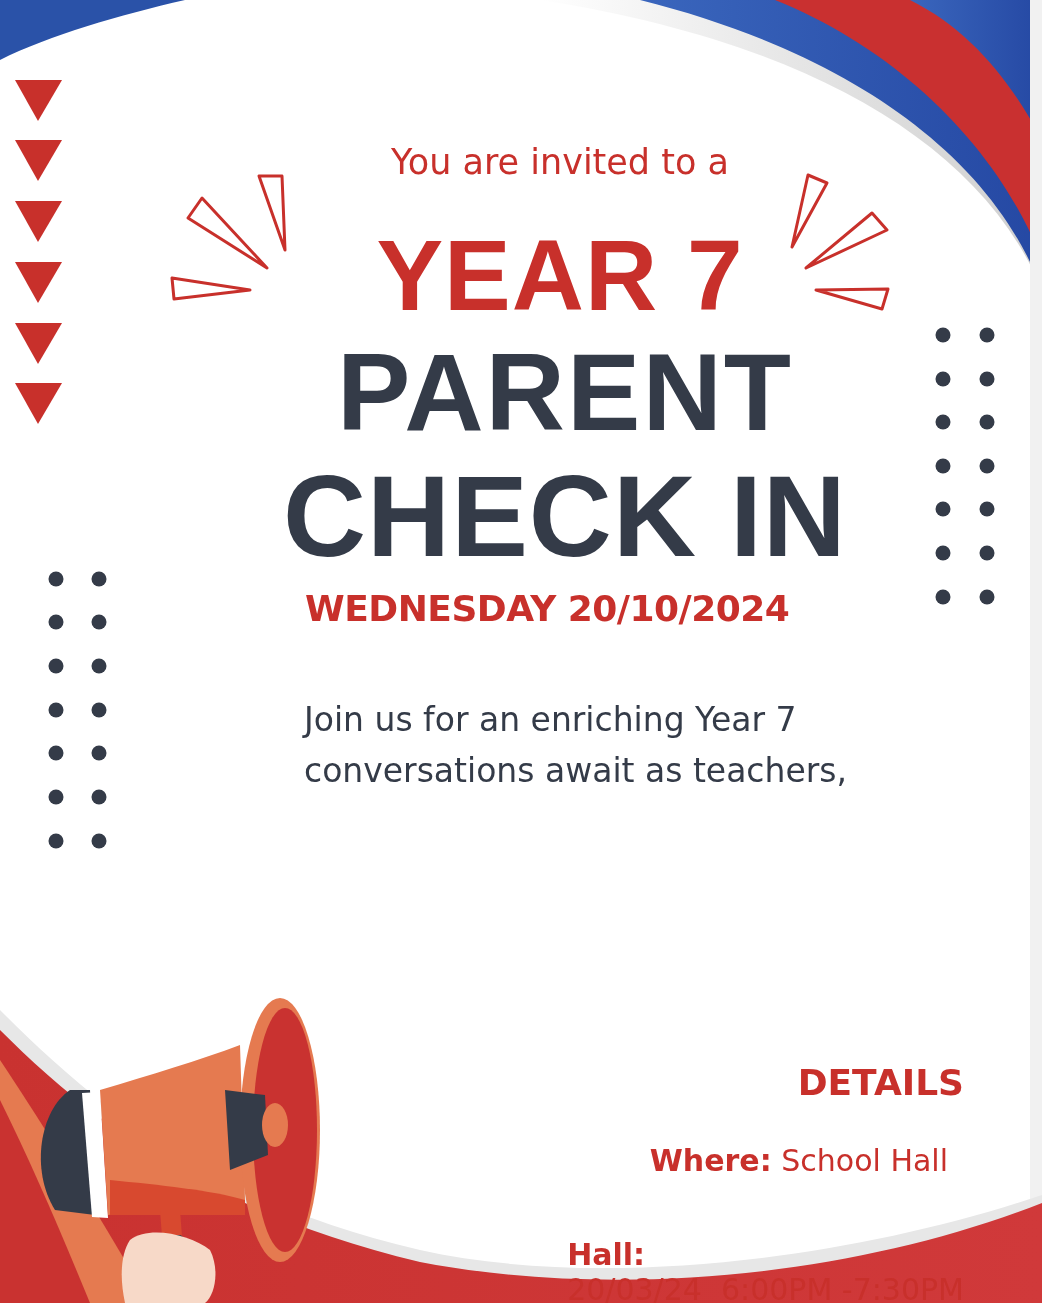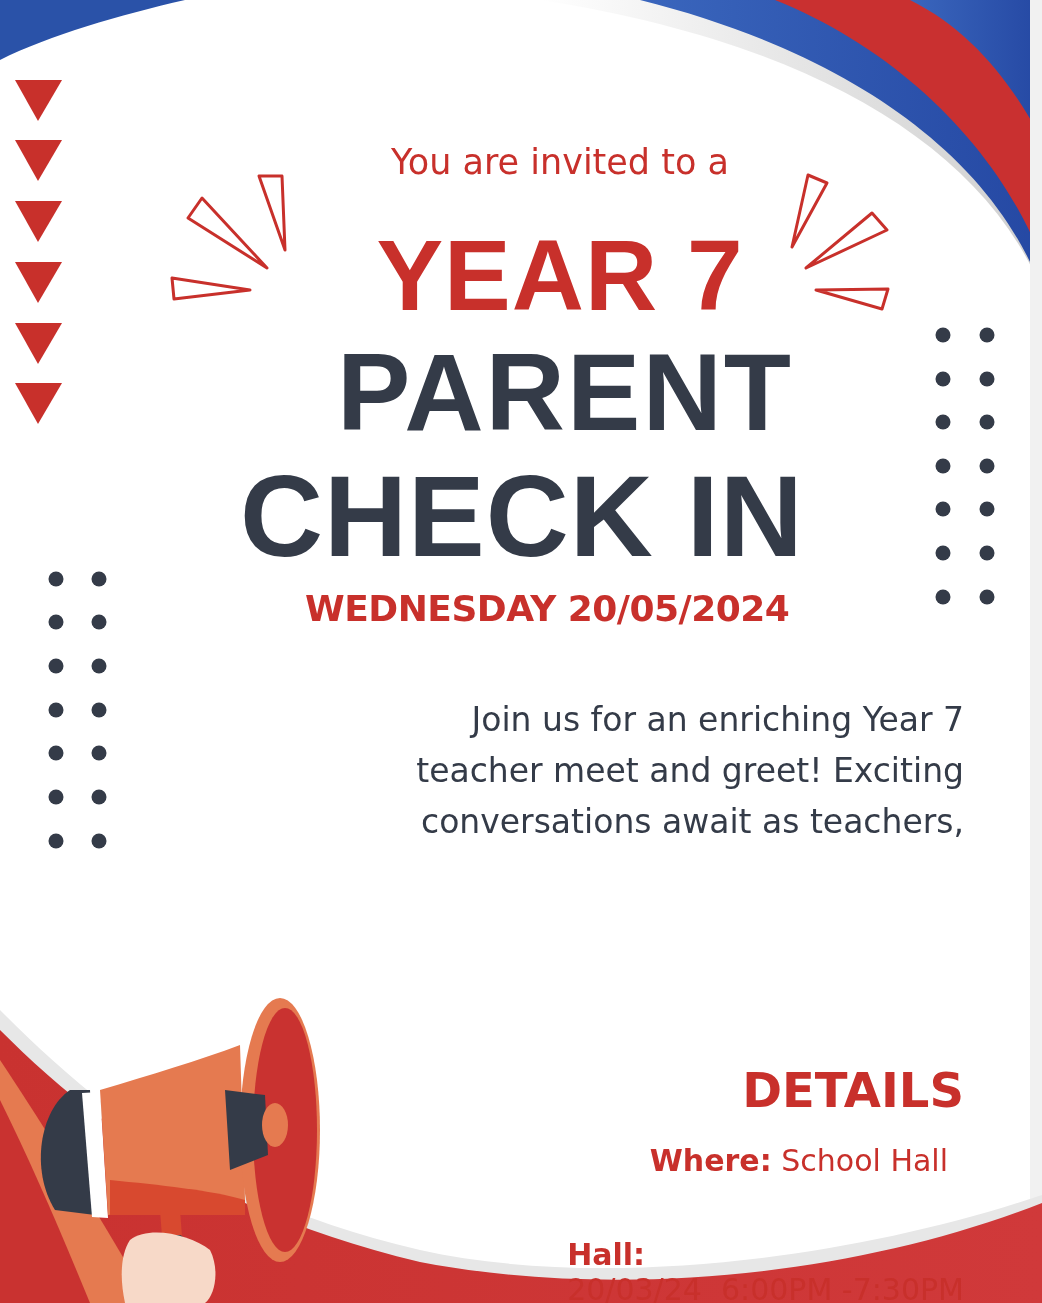--- a/index.html
+++ b/index.html
@@ -2,25 +2,25 @@
 <html><head>
 <meta charset="utf-8">
 <style>
   html, body { margin:0; padding:0; }
   body { width:1042px; height:1303px; position:relative; overflow:hidden; background:#ffffff; font-family:"DejaVu Sans", sans-serif; }
   .layer { position:absolute; left:0; top:0; }
   .txt { position:absolute; margin:0; white-space:nowrap; }
   #invite { left:0; width:1120px; text-align:center; top:142px; font-size:35px; color:#c8302b; font-family:"DejaVu Sans", sans-serif; }
   #title1 { left:0; width:1120px; text-align:center; top:218px; font-size:100px; font-weight:bold; color:#c8302b; letter-spacing:1px; font-family:"Liberation Sans", sans-serif; }
   #title2 { left:0; width:1130px; text-align:center; top:328px; font-size:110px; font-weight:bold; color:#343b48; letter-spacing:2px; font-family:"Liberation Sans", sans-serif; }
-  #title3 { left:240px; width:650px; top:450px; font-size:115px; font-weight:bold; color:#343b48; letter-spacing:1px; font-family:"Liberation Sans", sans-serif; }
+  #title3 { left:240px; width:650px; text-align:center; top:450px; font-size:115px; font-weight:bold; color:#343b48; letter-spacing:1px; font-family:"Liberation Sans", sans-serif; }
   #date { left:305px; top:588px; font-size:36px; font-weight:bold; color:#c8302b; font-family:"DejaVu Sans", sans-serif; letter-spacing:-0.5px; }
-  #body { right:78px; top:694px; width:660px; text-align:right; font-size:33px; line-height:51px; color:#343b48; white-space:normal; font-family:"DejaVu Sans", sans-serif; }
+  #body { right:78px; top:694px; width:660px; font-size:33px; line-height:51px; color:#343b48; white-space:normal; font-family:"DejaVu Sans", sans-serif; }
   #body span { display:block; white-space:nowrap; }
-  #details { right:78px; top:1062px; font-size:48px; font-weight:bold; color:#c8302b; font-family:"DejaVu Sans", sans-serif; }
+  #details { right:78px; top:1062px; font-size:36px; font-weight:bold; color:#c8302b; font-family:"DejaVu Sans", sans-serif; }
   #where { right:94px; top:1143px; font-size:30px; color:#c8302b; font-family:"DejaVu Sans", sans-serif;margin-left:24px; }
   #when { right:78px; top:1202px; font-size:30px; color:#c8302b; font-family:"DejaVu Sans", sans-serif; }
   .lbl { font-weight:bold; }
 </style>
 </head>
 <body>
 
 <svg class="layer" width="1042" height="1303" viewBox="0 0 1042 1303">
   <defs>
     <linearGradient id="blueGrad" x1="0" y1="0" x2="1" y2="0">
@@ -131,25 +131,24 @@
     <rect x="161" y="1235" width="22" height="12" rx="4" fill="#343b48"></rect>
 
     <path d="M130,1240 C150,1225 190,1235 210,1250 C220,1270 215,1295 205,1303 L125,1303 C120,1280 120,1255 130,1240 Z" fill="#f7d9c8"></path>
   </g>
 </svg>
 
 <p id="invite" class="txt">You are invited to a</p>
 <p id="title1" class="txt">YEAR 7</p>
 <p id="title2" class="txt">PARENT</p>
 <p id="title3" class="txt">CHECK IN</p>
-<p id="date" class="txt">WEDNESDAY 20/05/2024</p>
+<p id="date" class="txt">WEDNESDAY 20/10/2024</p>
 
 <div id="body" class="txt">
   <span>Join us for an enriching Year 7</span>
-  <span>teacher meet and greet! Exciting</span>
   <span>conversations await as teachers,</span>
 </div>
 
 <p id="details" class="txt">DETAILS</p>
 
 <p id="where" class="txt">
   <span class="lbl">Where:</span>
   <span>School Hall</span>
 </p>
 

